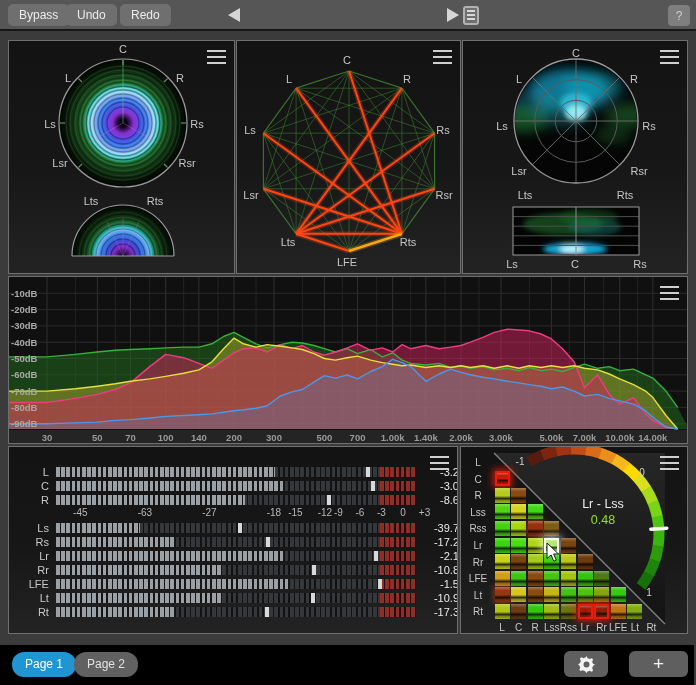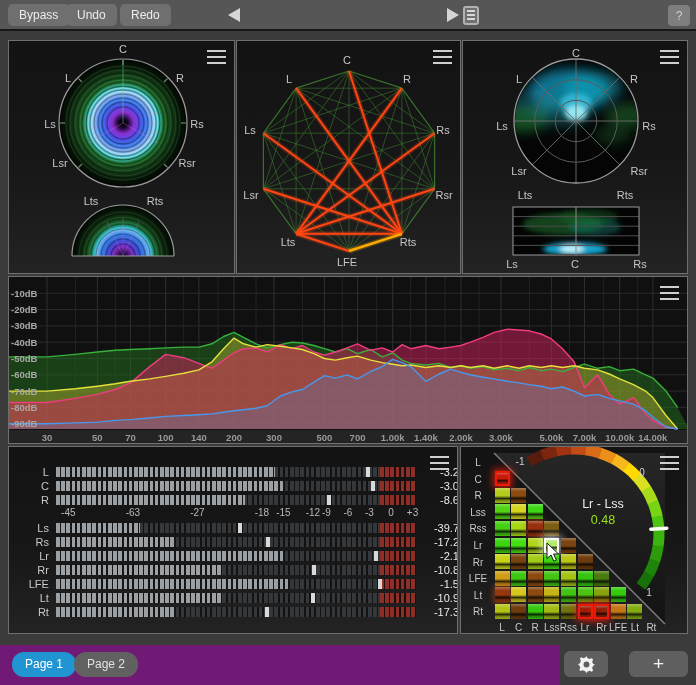--- a/index.html
+++ b/index.html
@@ -34,33 +34,33 @@
   
   .mrow{position:absolute;left:0;height:14px;display:flex;align-items:center;}
   .mlabel{width:40px;text-align:right;color:#c8c8c8;font-size:11px;padding-right:7px;}
   .mbar{position:relative;width:360px;height:10px;background:#161819;}
   .mseg{position:absolute;top:0;bottom:0;left:0;}
   .seg-dim{right:0;background:repeating-linear-gradient(90deg,#35383a 0 3.6px,#121212 3.6px 5.2px);}
   .seg-lit{background:repeating-linear-gradient(90deg,#9aa0a3 0 3.6px,#151515 3.6px 5.2px);}
   .seg-red{background:repeating-linear-gradient(90deg,#8e2e26 0 3.6px,#1c0d0b 3.6px 5.2px);}
   .seg-peak{width:4px;background:#d9d9d9;}
   .mval{width:44px;text-align:right;color:#eaeaea;font-size:11px;}
-  .mscale{position:absolute;left:0;width:450px;height:13px;}
+  .mscale{position:absolute;left:12px;width:450px;height:13px;}
   .mscale span{position:absolute;transform:translateX(-50%);color:#b9b9b9;font-size:10px;top:0;}
   
   .cell{position:absolute;width:15px;height:15px;box-sizing:border-box;}
   .cell::after{content:"";position:absolute;inset:0;
      background:linear-gradient(180deg,rgba(255,255,255,.28) 0%,rgba(255,255,255,0) 24%,
      rgba(0,0,0,0) 52%,rgba(0,0,0,.78) 70%,rgba(0,0,0,.3) 84%,rgba(0,0,0,.12) 100%);}
   .cell.alert{border:2px solid #e81c08;box-shadow:0 0 7px 2px rgba(255,30,10,.75);}
   .cell.warn{box-shadow:0 0 6px 1px rgba(230,80,20,.55);}
   .cell.selected{border:2px solid #fafafa;box-shadow:0 0 8px 2px rgba(255,255,255,.7);}
   .mxlabel{position:absolute;color:#c9c9c9;font-size:10px;transform:translate(-50%,-50%);white-space:nowrap;}
   
-  .footer{position:absolute;left:0;top:645px;width:560px;height:40px;background:#701a75;}
+  .footer{position:absolute;left:0;top:645px;width:694px;height:40px;background:#000000;}
   .pagebtn{position:absolute;top:7px;height:25px;border:none;border-radius:12px;font-size:12px;padding:0 13px;line-height:25px;}
   #page1{left:12px;background:#2095d2;color:#fff;}
   #page2{left:74px;background:#616161;color:#e2e2e2;}
   .brand{position:absolute;left:50%;top:9px;transform:translateX(-50%);font-size:17px;white-space:nowrap;display:flex;align-items:center;}
   .b-nu{color:#f2f2f2;} .b-gen{color:#8f8f8f;} .b-audio{color:#e4e4e4;margin-left:6px;font-weight:300;}
   .b-dots{margin:0 12px;display:flex;gap:7px;align-items:center;}
   .b-dots i{width:7px;height:7px;border-radius:50%;background:#6f6f6f;font-style:normal;}
   .b-dots i:first-child{background:#b4b4b4;}
   .b-halo{color:#cdcdcd;font-weight:300;}
   .sqbtn{position:absolute;top:6px;height:26px;background:#5f5f5f;border:none;border-radius:6px;color:#f2f2f2;}

